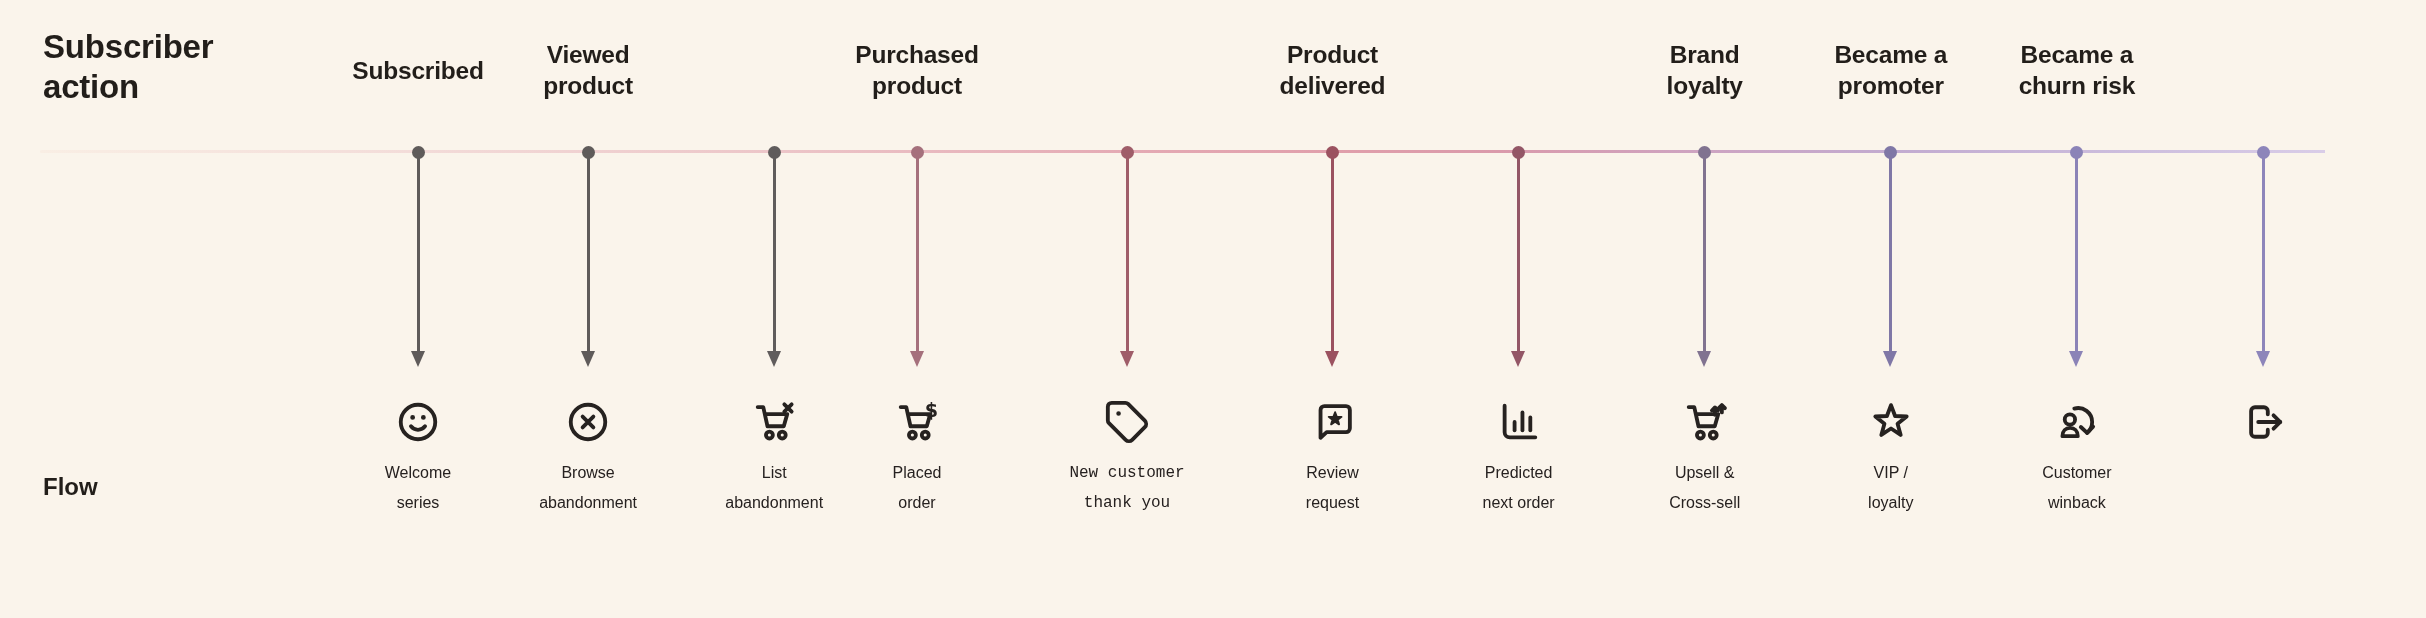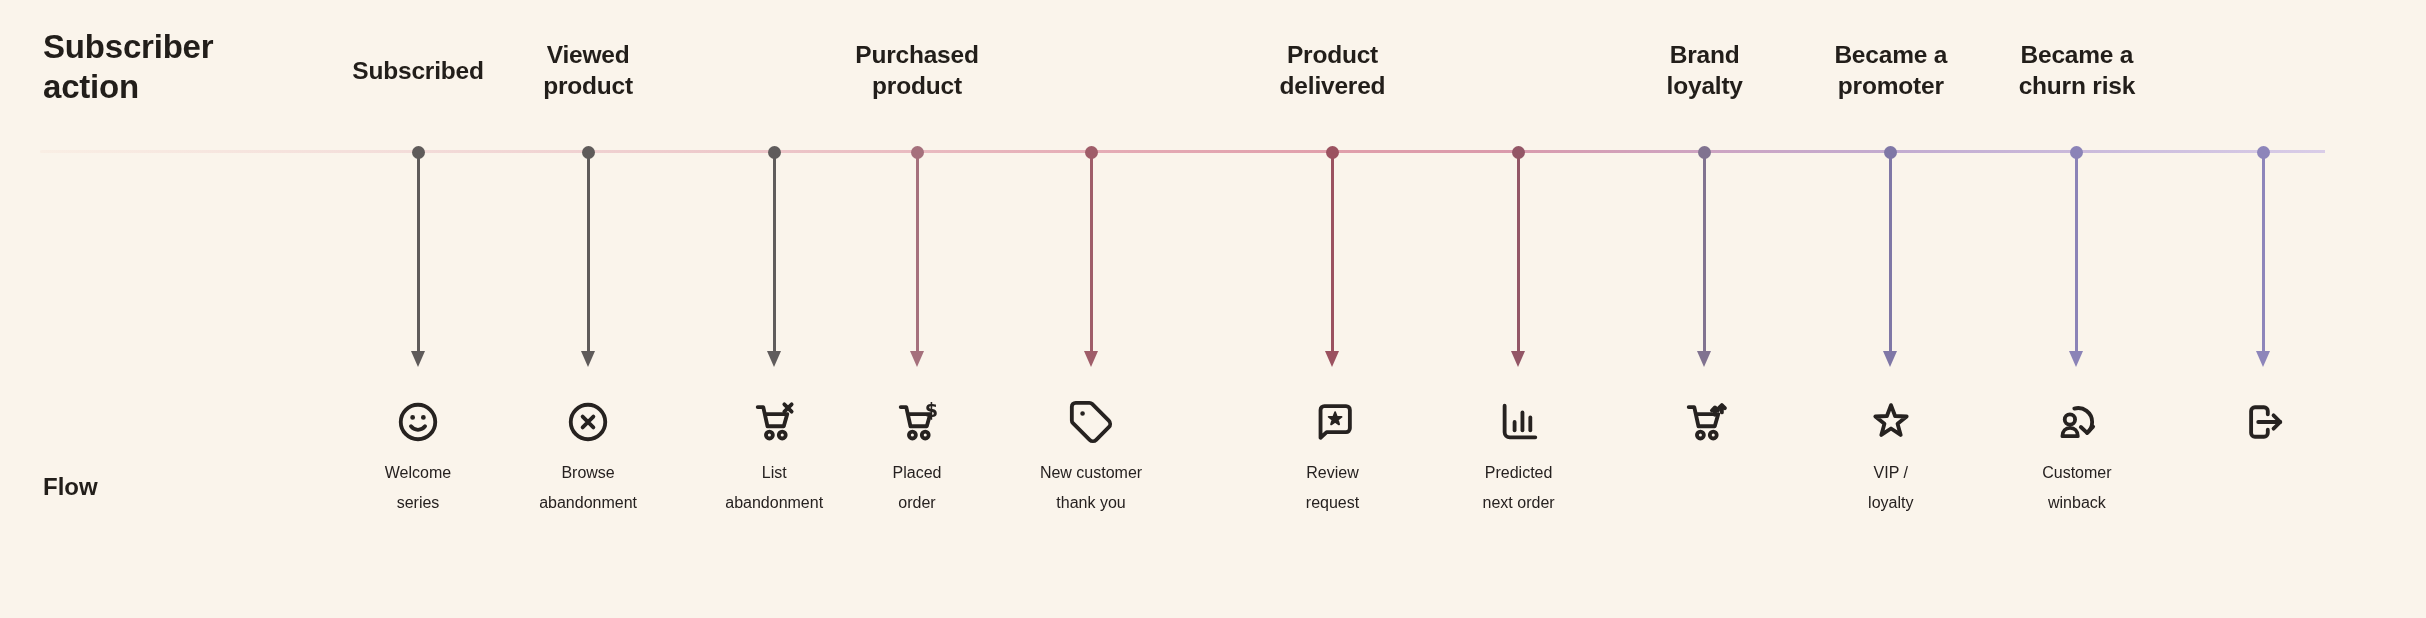--- a/index.html
+++ b/index.html
@@ -94,21 +94,21 @@
           <svg viewBox="0 0 24 24" fill="none" stroke="currentColor" stroke-width="2" stroke-linecap="round" stroke-linejoin="round">
             <path d="M3.5 4.2h2.9l2.2 10h8.5l1.8-6.3H7.3"></path>
             <circle cx="9.6" cy="18.8" r="1.8"></circle>
             <circle cx="16.3" cy="18.8" r="1.8"></circle>
             <text x="19.5" y="9.6" font-size="10" font-weight="bold" text-anchor="middle" fill="currentColor" stroke="none" font-family="'DejaVu Sans', sans-serif">$</text>
           </svg>
         </div>
     <div class="flow">Placed
 order</div>
   </div>
-      <div class="col" style="left: 981px;">
+      <div class="col" style="left: 1017px; font-family: Liberation Mono, monospace;">
     <div class="action"></div>
     <div class="dot" style="background: rgb(159, 93, 105);"></div>
     <div class="stem" style="background: rgb(159, 93, 105);"></div>
     <div class="head" style="border-top-color: rgb(159, 93, 105);"></div>
     <div class="icon" style="color: rgb(38, 34, 32);">
           <svg viewBox="0 0 24 24" fill="none" stroke="currentColor" stroke-width="2" stroke-linecap="round" stroke-linejoin="round">
             <path d="M12.586 2.586A2 2 0 0 0 11.172 2H4a2 2 0 0 0-2 2v7.172a2 2 0 0 0 .586 1.414l8.704 8.704a2.426 2.426 0 0 0 3.42 0l6.58-6.58a2.426 2.426 0 0 0 0-3.42z"></path>
             <circle cx="7.6" cy="7.6" r="0.6" fill="currentColor" stroke-width="1.2"></circle>
           </svg>
         </div>
@@ -154,20 +154,22 @@
     <div class="head" style="border-top-color: rgb(129, 115, 144);"></div>
     <div class="icon" style="color: rgb(38, 34, 32);">
           <svg viewBox="0 0 24 24" fill="none" stroke="currentColor" stroke-width="2" stroke-linecap="round" stroke-linejoin="round">
             <path d="M3.5 4.2h2.9l2.2 10h8.5l1.8-6.3H7.3"></path>
             <circle cx="9.6" cy="18.8" r="1.8"></circle>
             <circle cx="16.3" cy="18.8" r="1.8"></circle>
             <path d="M17.2 8.2V4.4M15.6 6l1.6-1.6L18.8 6"></path>
             <path d="M20.8 7V3.2M19.2 4.8l1.6-1.6 1.6 1.6"></path>
           </svg>
         </div>
+    <div class="flow">Upsell &amp;
+Cross-sell</div>
   </div>
       <div class="col" style="left: 1780.8px;">
     <div class="action">Became a
 promoter</div>
     <div class="dot" style="background: rgb(127, 119, 166);"></div>
     <div class="stem" style="background: rgb(127, 119, 166);"></div>
     <div class="head" style="border-top-color: rgb(127, 119, 166);"></div>
     <div class="icon" style="color: rgb(38, 34, 32);">
           <svg viewBox="0 0 24 24" fill="none" stroke="currentColor" stroke-width="2" stroke-linecap="round" stroke-linejoin="round">
             <polygon points="12,3.2 14.12,8.89 20.18,9.14 15.42,12.91 17.05,18.76 12,15.4 6.95,18.76 8.58,12.91 3.82,9.14 9.88,8.89"></polygon>

